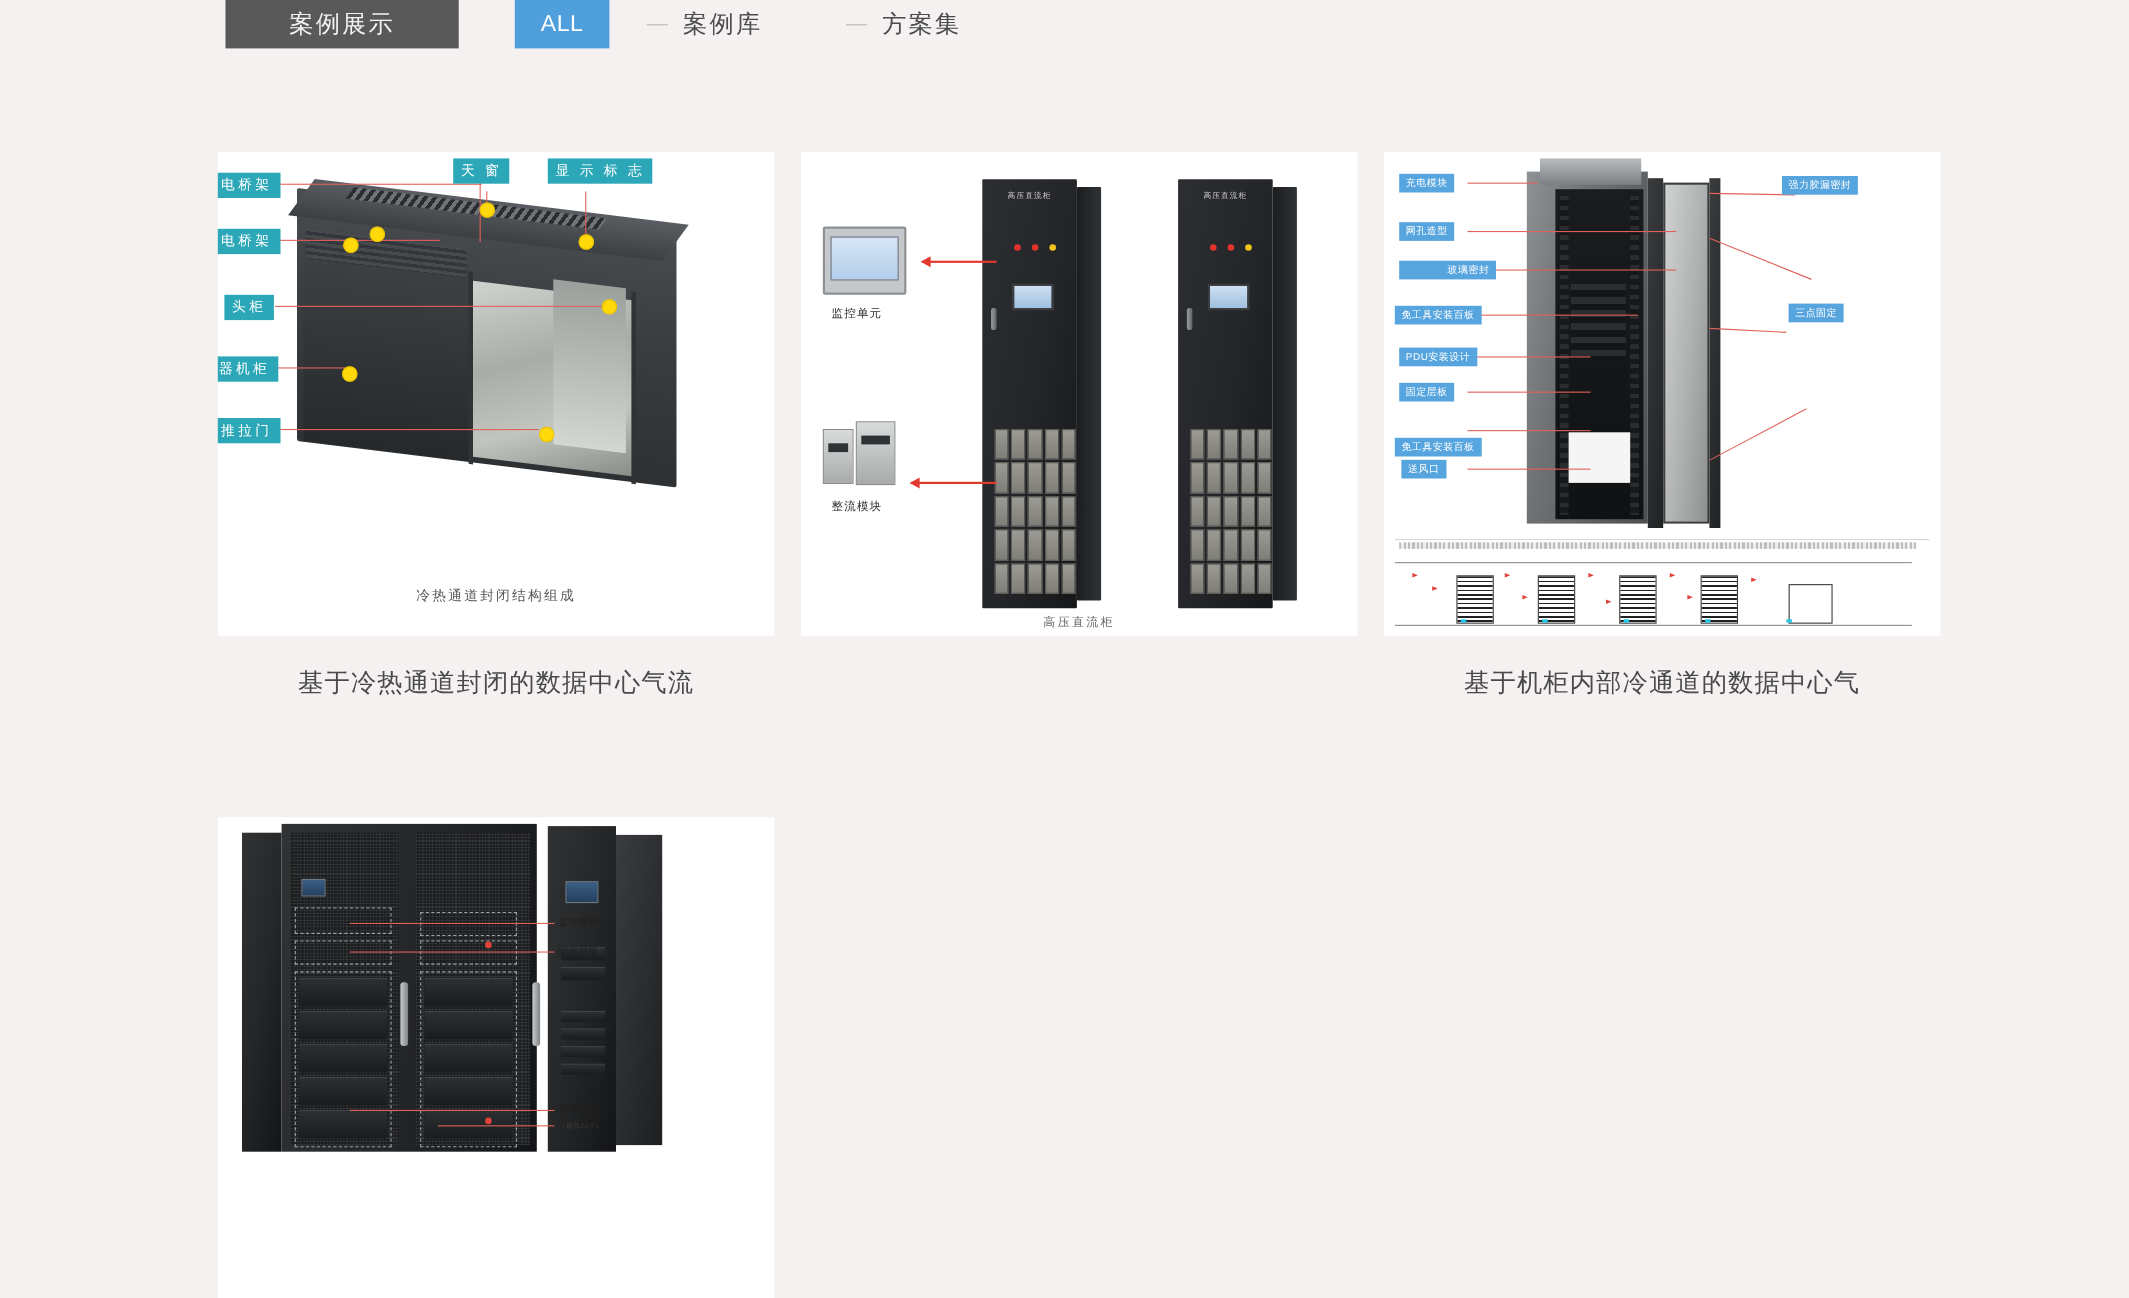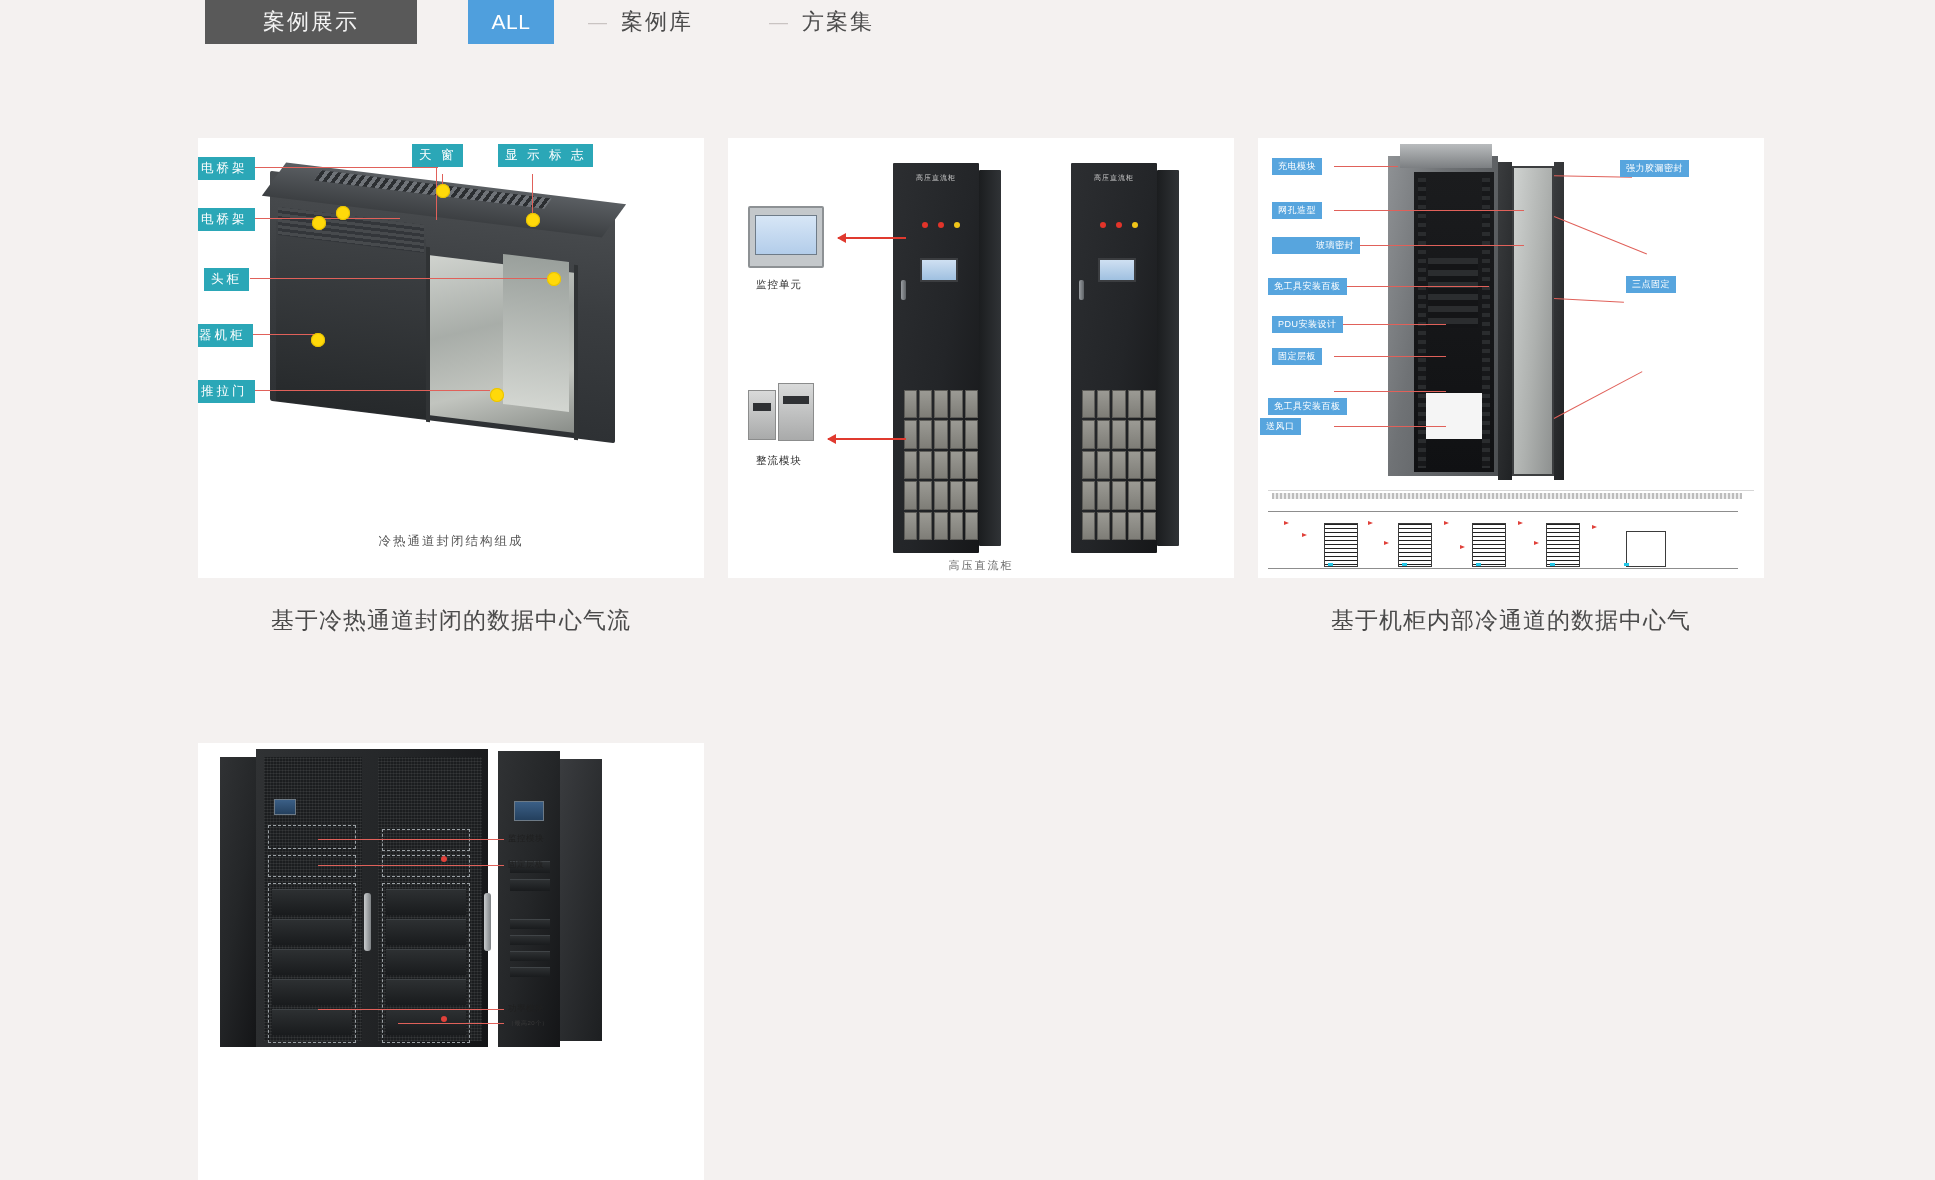--- a/index.html
+++ b/index.html
@@ -543,21 +543,21 @@
         <div class="lead" style="left:296px; top:160px; width:70px;  transform:rotate(3deg); transform-origin:left center;"></div>
         <div class="lead" style="left:296px; top:280px; width:100px; transform:rotate(-28deg); transform-origin:left center;"></div>
 
         <div class="tag blue" style="left:14px; top:20px;">充电模块</div>
         <div class="tag blue" style="left:14px; top:64px;">网孔造型</div>
         <div class="tag blue" style="left:14px; top:99px;padding-left:44px;">玻璃密封</div>
         <div class="tag blue" style="left:10px; top:140px;">免工具安装百板</div>
         <div class="tag blue" style="left:14px; top:178px;">PDU安装设计</div>
         <div class="tag blue" style="left:14px; top:210px;">固定层板</div>
         <div class="tag blue" style="left:10px; top:260px;">免工具安装百板</div>
-        <div class="tag blue" style="left:2px; top:280px;">送风口</div>
+        <div class="tag blue" style="left:16px; top:280px;">送风口</div>
 
         <div class="tag blue" style="left:362px; top:22px;">强力胶漏密封</div>
         <div class="tag blue" style="left:368px; top:138px;">三点固定</div>
 
         <div class="c3-diagram">
           <div class="dg-hatch" style="left:4px; top:2px; width:470px; height:6px;"></div>
           <div class="dg-line" style="left:0; top:20px; width:470px;"></div>
           <div class="dg-line" style="left:0; top:77px; width:470px;"></div>
 
           <div class="dg-rack" style="left:56px;  top:32px; width:34px; height:44px;"></div>

